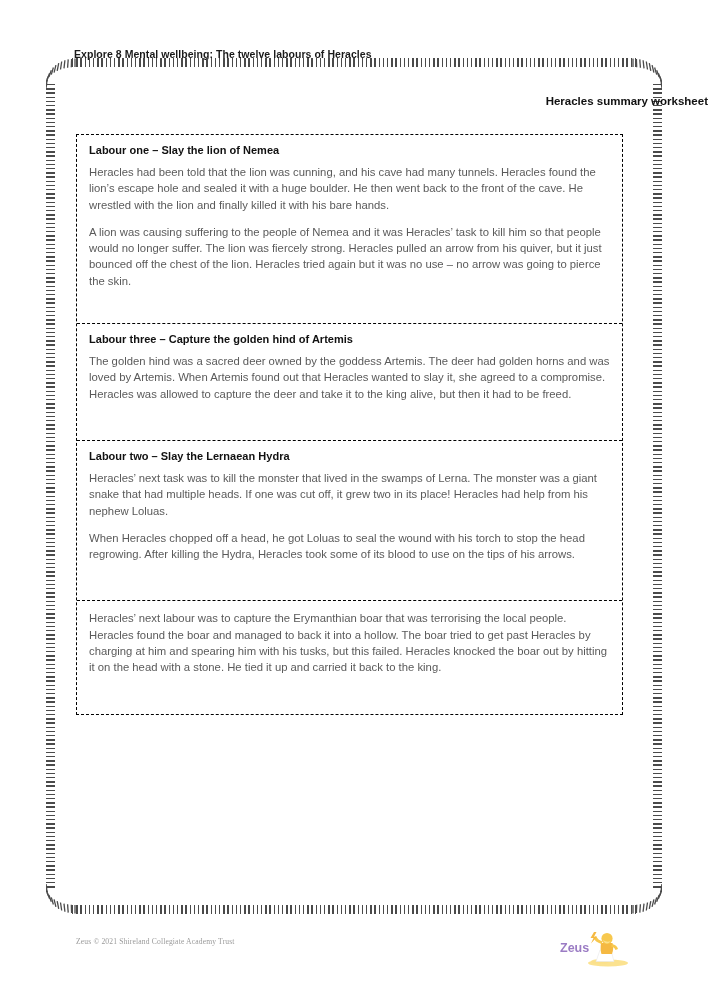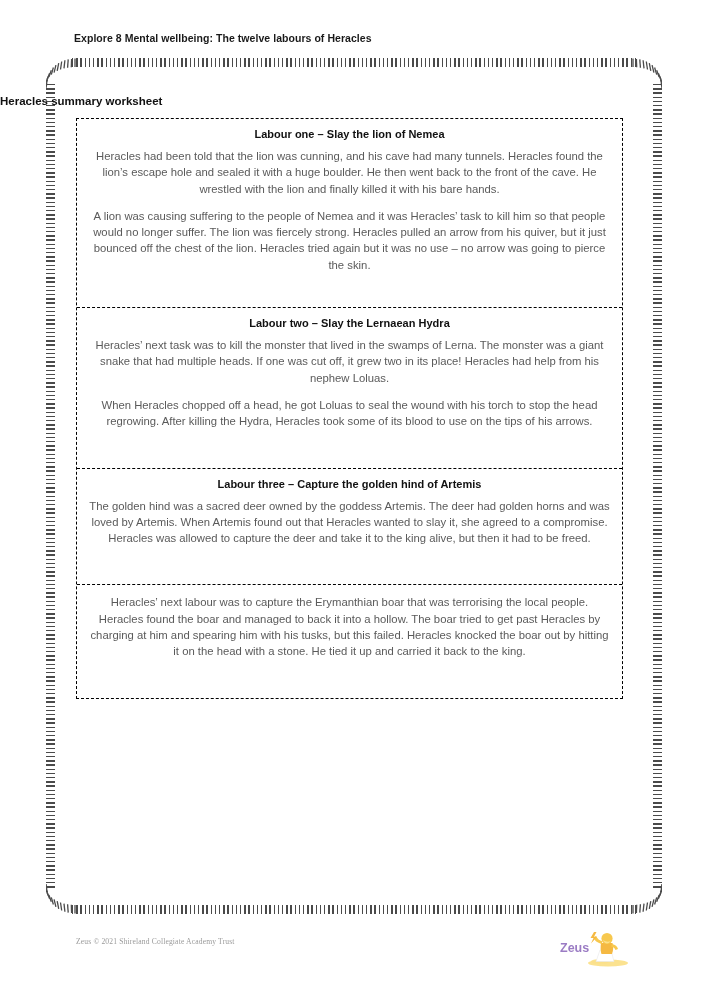--- a/index.html
+++ b/index.html
@@ -12,21 +12,21 @@
     height: 1000px;
     position: relative;
     font-family: "Liberation Sans", sans-serif;
     overflow: hidden;
   }
 
   
   .page-header {
     position: absolute;
     left: 74px;
-    top: 32px;
+    top: 48px;
     font-size: 10.5px;
     font-weight: bold;
     color: #1a1a1a;
     letter-spacing: 0.05px;
     white-space: nowrap;
   }
 
   
   .frame {
     position: absolute;
@@ -72,34 +72,34 @@
   .frame .corner.tl { left: 0;  top: 0; }
   .frame .corner.tr { right: 0; top: 0; transform: scaleX(-1); }
   .frame .corner.bl { left: 0;  bottom: 0; transform: scaleY(-1); }
   .frame .corner.br { right: 0; bottom: 0; transform: scale(-1,-1); }
 
   
   .worksheet-title {
     position: absolute;
     left: 0; right: 0;
     top: 95px;
-    text-align: left;
+    text-align: right;
     font-size: 11.5px;
     font-weight: bold;
     color: #111111;
+    padding-left: 16px;
   }
 
   .dashed-box {
     position: absolute;
     left: 76px;
-    top: 118px;
+    top: 134px;
     width: 547px;
     box-sizing: border-box;
     border: 1px dashed #000000;
-    text-align: center;
   }
 
   .labour {
     box-sizing: border-box;
     padding: 9px 12px 10px 12px;
     border-bottom: 1px dashed #000000;
   }
   .labour:last-child { border-bottom: none; }
 
   .labour-heading {
@@ -229,31 +229,31 @@
 <div class="worksheet-title">Heracles summary worksheet</div>
 
 <div class="dashed-box">
 
   <section class="labour s1">
     <h2 class="labour-heading">Labour one – Slay the lion of Nemea</h2>
     <p class="labour-para">Heracles had been told that the lion was cunning, and his cave had many tunnels. Heracles found the lion’s escape hole and sealed it with a huge boulder. He then went back to the front of the cave. He wrestled with the lion and finally killed it with his bare hands.</p>
     <p class="labour-para">A lion was causing suffering to the people of Nemea and it was Heracles’ task to kill him so that people would no longer suffer. The lion was fiercely strong. Heracles pulled an arrow from his quiver, but it just bounced off the chest of the lion. Heracles tried again but it was no use – no arrow was going to pierce the skin.</p>
   </section>
 
+  <section class="labour s3">
+    <h2 class="labour-heading">Labour three – Capture the golden hind of Artemis</h2>
+    <p class="labour-para">The golden hind was a sacred deer owned by the goddess Artemis. The deer had golden horns and was loved by Artemis. When Artemis found out that Heracles wanted to slay it, she agreed to a compromise. Heracles was allowed to capture the deer and take it to the king alive, but then it had to be freed.</p>
+  </section>
+
   <section class="labour s2">
     <h2 class="labour-heading">Labour two – Slay the Lernaean Hydra</h2>
     <p class="labour-para">Heracles’ next task was to kill the monster that lived in the swamps of Lerna. The monster was a giant snake that had multiple heads. If one was cut off, it grew two in its place! Heracles had help from his nephew Loluas.</p>
     <p class="labour-para">When Heracles chopped off a head, he got Loluas to seal the wound with his torch to stop the head regrowing. After killing the Hydra, Heracles took some of its blood to use on the tips of his arrows.</p>
   </section>
 
-  <section class="labour s3">
-    <h2 class="labour-heading">Labour three – Capture the golden hind of Artemis</h2>
-    <p class="labour-para">The golden hind was a sacred deer owned by the goddess Artemis. The deer had golden horns and was loved by Artemis. When Artemis found out that Heracles wanted to slay it, she agreed to a compromise. Heracles was allowed to capture the deer and take it to the king alive, but then it had to be freed.</p>
-  </section>
-
   <section class="labour s4">
     <p class="labour-para">Heracles’ next labour was to capture the Erymanthian boar that was terrorising the local people. Heracles found the boar and managed to back it into a hollow. The boar tried to get past Heracles by charging at him and spearing him with his tusks, but this failed. Heracles knocked the boar out by hitting it on the head with a stone. He tied it up and carried it back to the king.</p>
   </section>
 
 </div>
 
 <div class="footer-text">Zeus © 2021 Shireland Collegiate Academy Trust</div>
 
 <svg class="zeus-logo" viewBox="0 0 80 42">
 

